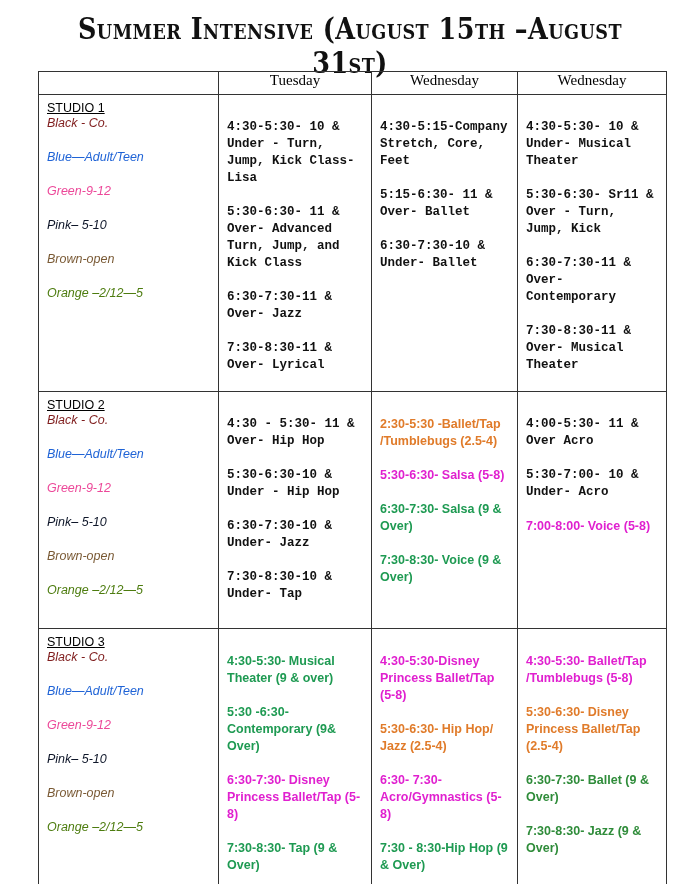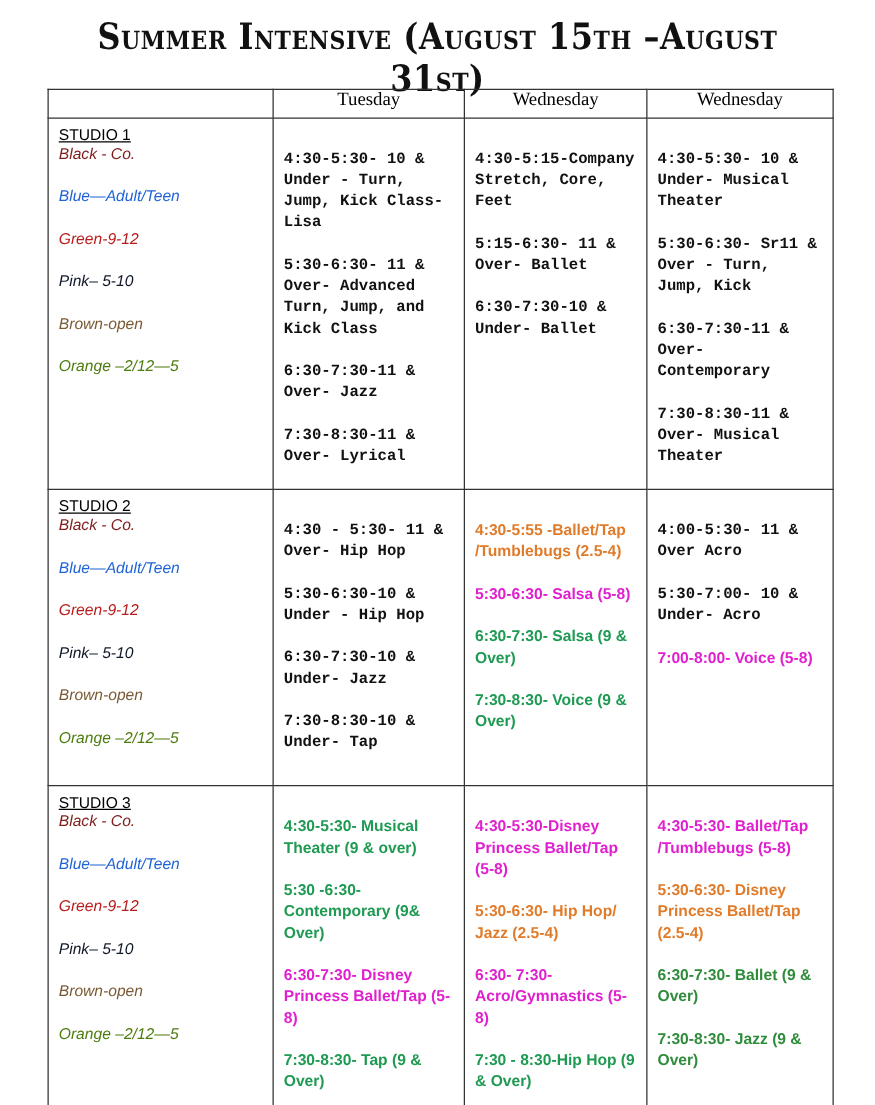--- a/index.html
+++ b/index.html
@@ -23,21 +23,21 @@
   tr.r1 td { height: 256px; }
   tr.r2 td { height: 236px; }
   tr.r3 td { height: 268px; }
   .legend { padding: 6px 0 0 8px; font-size: 12.5px; font-weight: normal; }
   .studio { text-decoration: underline; font-style: normal; color: #000; font-size: 12.5px; line-height: 14px; }
   .leg { font-style: italic; line-height: 17px; margin-bottom: 17px; }
   .cell { padding: 24px 6px 0 8px; font-size: 12.5px; font-weight: bold; line-height: 17px; }
   .entry { margin-bottom: 17px; }
   .black { color: #7f1d1d; }
   .blue { color: #1f63d6; }
-  .green { color: #b91c1c; }
+  .green { color: #ec4899; }
   .pink { color: #0f172a; }
   .brown { color: #7a5a35; }
   .orange { color: #4d7c0f; }
   .e-black { color: #111; font-family: Liberation Mono, monospace; }
   .e-orange { color: #e07b2a; }
   .e-pink { color: #e020cf; }
   .e-green { color: #1e9a52; }
   .e-dgreen { color: #2f8c3a; }
 </style>
 </head>
@@ -110,21 +110,21 @@
         <td>
           <div class="cell">
             <div class="entry e-black">4:30 - 5:30- 11 &amp; Over- Hip Hop</div>
             <div class="entry e-black"> 5:30-6:30-10 &amp; Under - Hip Hop</div>
             <div class="entry e-black">6:30-7:30-10 &amp; Under- Jazz</div>
             <div class="entry e-black">7:30-8:30-10 &amp; Under- Tap</div>
           </div>
         </td>
         <td>
           <div class="cell">
-            <div class="entry e-orange">4:30-5:55 -Ballet/Tap /Tumblebugs (2.5-4)</div>
+            <div class="entry e-orange">2:30-5:30 -Ballet/Tap /Tumblebugs (2.5-4)</div>
             <div class="entry e-pink">5:30-6:30- Salsa (5-8)</div>
             <div class="entry e-green">6:30-7:30- Salsa  (9 &amp; Over)</div>
             <div class="entry e-green">7:30-8:30- Voice (9 &amp; Over)</div>
           </div>
         </td>
         <td>
           <div class="cell">
             <div class="entry e-black">4:00-5:30- 11 &amp; Over Acro</div>
             <div class="entry e-black">5:30-7:00-  10 &amp; Under- Acro</div>
             <div class="entry e-pink">7:00-8:00- Voice (5-8)</div>

